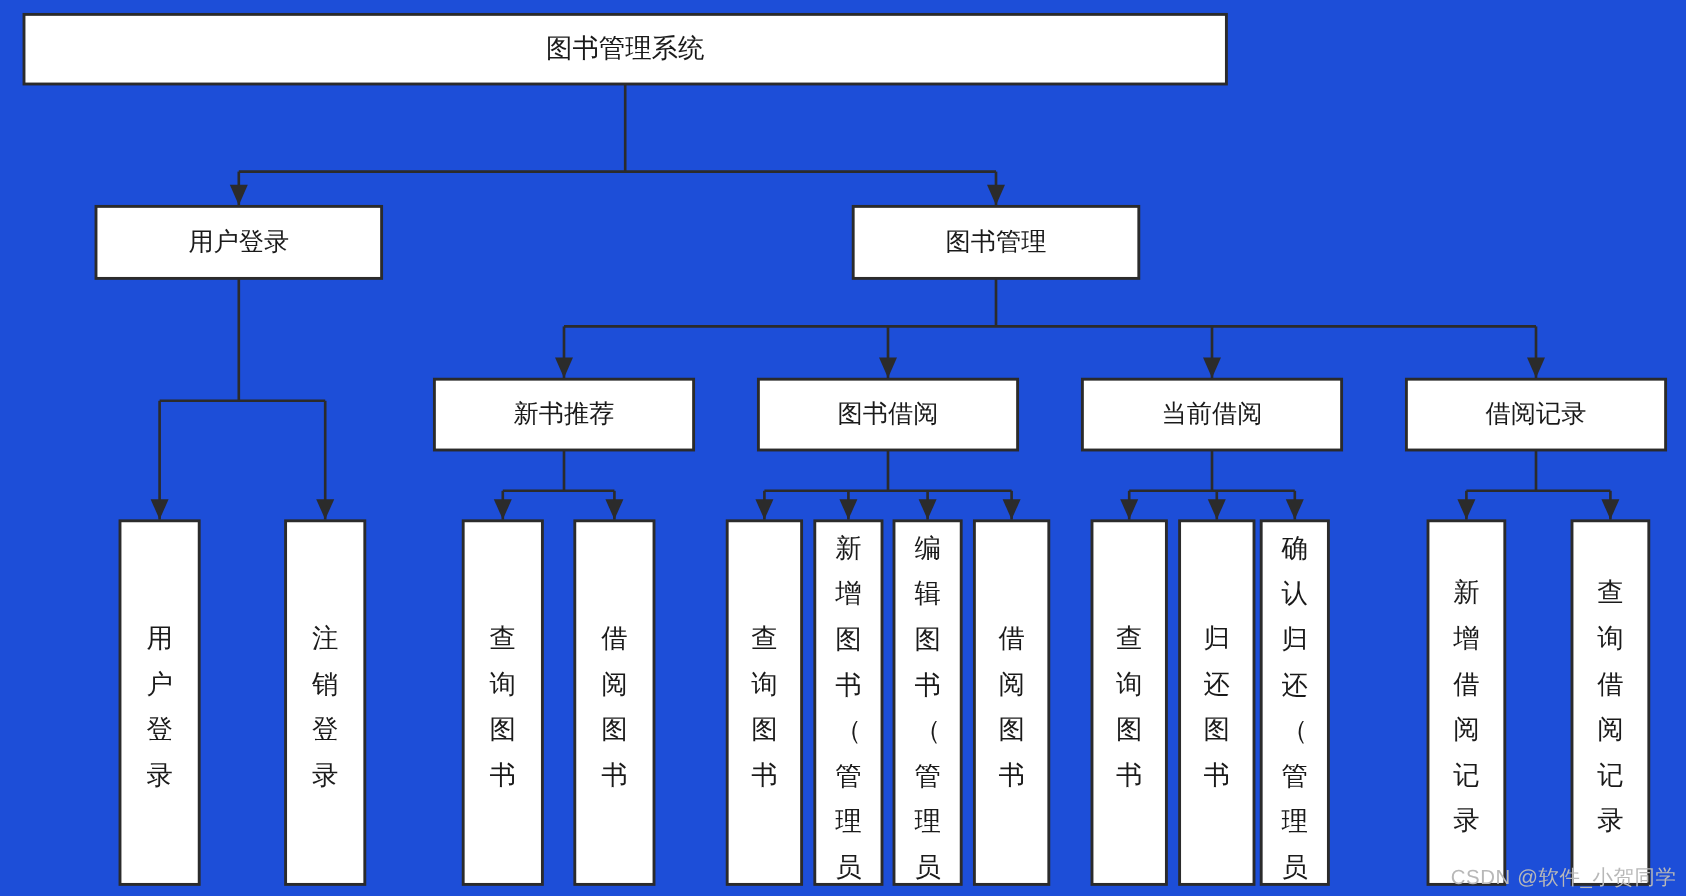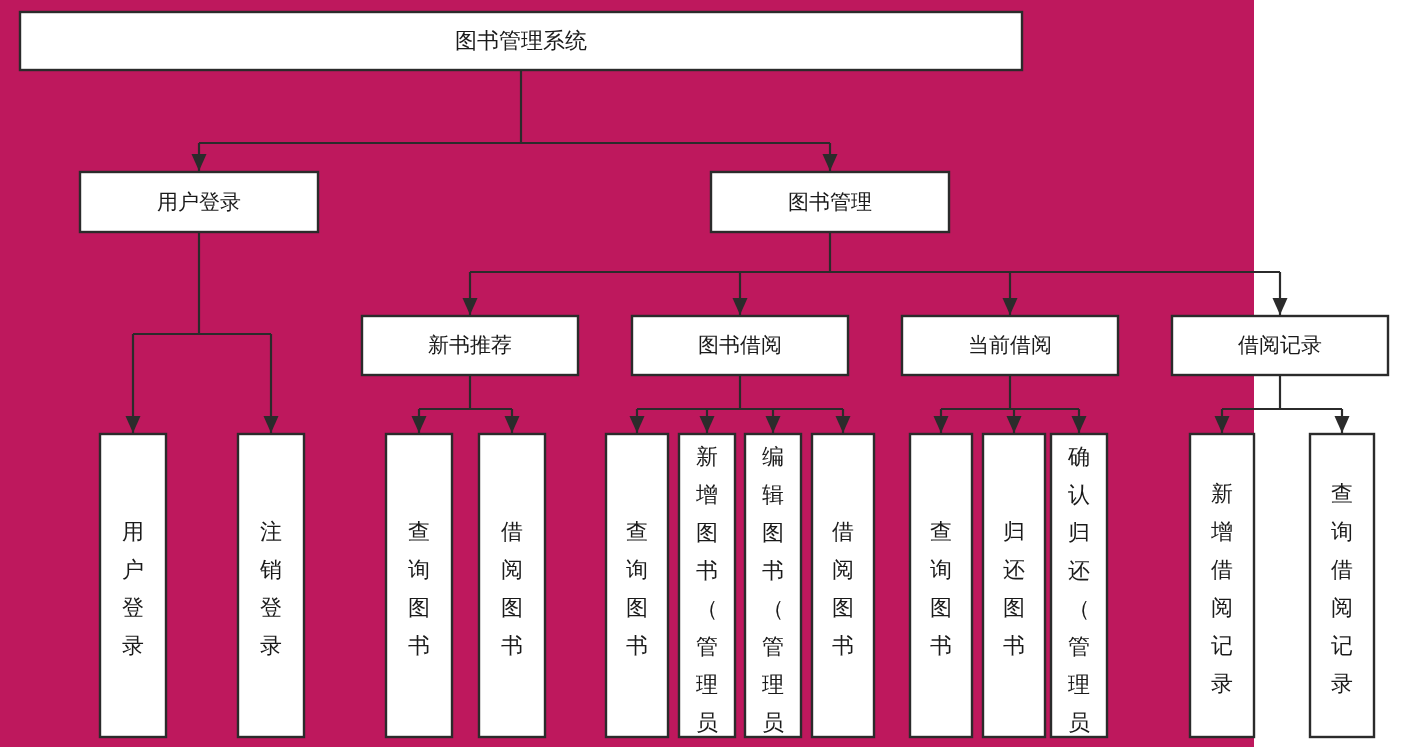--- a/index.html
+++ b/index.html
@@ -8,23 +8,23 @@
     background: #ffffff;
   }
   body {
     width: 1405px;
     height: 747px;
     font-family: "Liberation Sans", "DejaVu Sans", sans-serif;
     overflow: hidden;
   }
   #diagram-root {
     position: relative;
-    width: 1254px;
+    width: 1405px;
     height: 747px;
-    background: #be185d;
+    background: #1d4ed8;
   }
   svg.flow {
     position: absolute;
     left: 0;
     top: 0;
     width: 1405px;
     height: 747px;
     display: block;
   }
   .node-rect {
@@ -200,13 +200,14 @@
       </g>
       <g>
         <rect x="1190" y="434" width="64" height="303" class="node-rect"></rect>
         <text x="1222" y="501.14" class="leaf-label"><tspan x="1222" dy="0">新</tspan><tspan x="1222" dy="38">增</tspan><tspan x="1222" dy="38">借</tspan><tspan x="1222" dy="38">阅</tspan><tspan x="1222" dy="38">记</tspan><tspan x="1222" dy="38">录</tspan></text>
       </g>
       <g>
         <rect x="1310" y="434" width="64" height="303" class="node-rect"></rect>
         <text x="1342" y="501.14" class="leaf-label"><tspan x="1342" dy="0">查</tspan><tspan x="1342" dy="38">询</tspan><tspan x="1342" dy="38">借</tspan><tspan x="1342" dy="38">阅</tspan><tspan x="1342" dy="38">记</tspan><tspan x="1342" dy="38">录</tspan></text>
       </g>
     </svg>
+  <div class="watermark">CSDN @软件_小贺同学</div>
 </div>
 
 </body></html>

